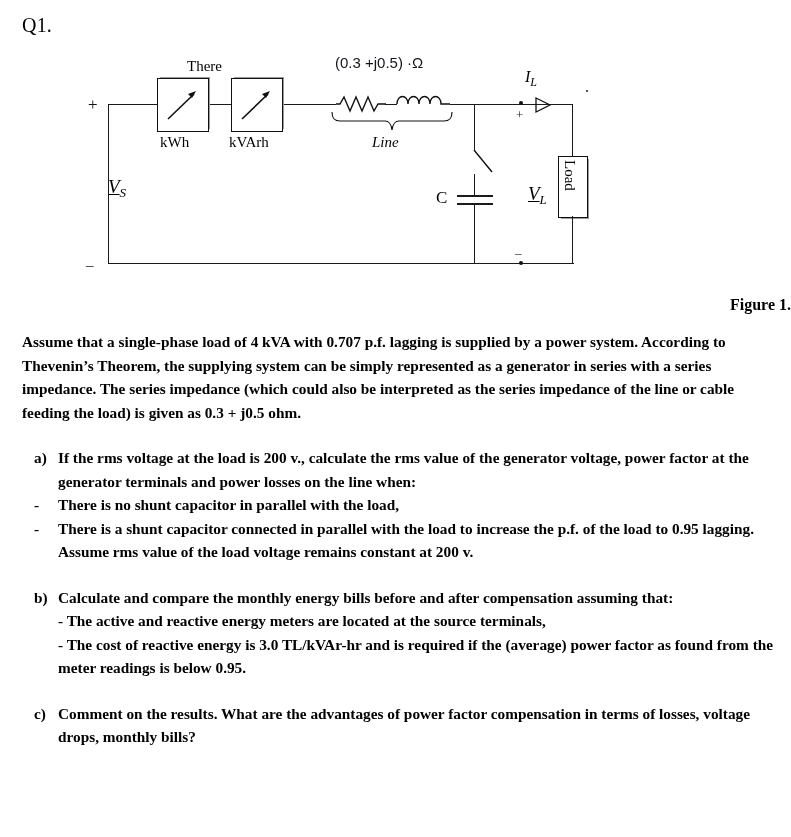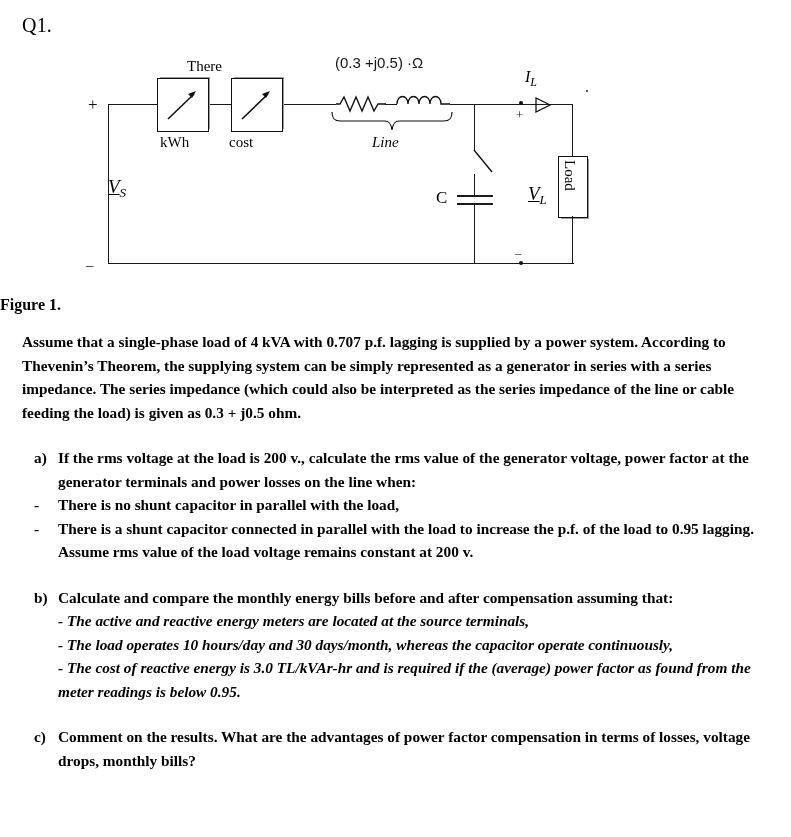--- a/index.html
+++ b/index.html
@@ -148,21 +148,21 @@
     position: absolute;
     width: 2px; height: 2px;
     background: #555;
   }
 
   
   #figure-caption {
     position: absolute;
     left: 0; top: 296px;
     width: 791px;
-    text-align: left;
+    text-align: right;
     font-size: 16px;
     font-weight: bold;
     font-family: "Liberation Serif", serif;
   }
 
   
   #body-text {
     position: absolute;
     left: 22px;
     top: 330px;
@@ -194,21 +194,21 @@
     padding-left: 12px;
     box-sizing: border-box;
   }
   .q-body { flex: 1 1 auto; }
   .dash-marker {
     width: 36px;
     flex: 0 0 36px;
     padding-left: 12px;
     box-sizing: border-box;
   }
-  .indent-line { padding-left: 36px; font-style: italic; }
+  .indent-line { padding-left: 36px; }
   .spacer-md { height: 22px; }
 </style>
 </head>
 <body>
 
 <div id="q-number">Q1.</div>
 
 <div id="figure-area">
 
   <div class="term-plus" style="left:88px; top:50px;">+</div>
@@ -237,21 +237,21 @@
     </svg>
   </div>
   <div class="meter-label" style="left:160px; top:88px;">kWh</div>
 
   <div class="meter-box" style="left:231px; top:32px; width:50px; height:52px;">
     <svg width="48" height="50" viewBox="0 0 48 50">
       <line x1="10" y1="40" x2="36" y2="15" stroke="#111" stroke-width="1.6"></line>
       <polygon points="38,12 30,15 34,19" fill="#111"></polygon>
     </svg>
   </div>
-  <div class="meter-label" style="left:229px; top:88px;">cost</div>
+  <div class="meter-label" style="left:229px; top:88px;">kVArh</div>
 
   <div class="imp-label" style="left:335px; top:8px;text-align:center;">(0.3 +j0.5) ·Ω</div>
 
   <svg style="position:absolute; left:336px; top:48px;" width="50" height="22" viewBox="0 0 50 22">
     <polyline points="0,10 4,10 8,3 14,17 20,3 26,17 32,3 38,17 42,10 50,10" fill="none" stroke="#111" stroke-width="1.4"></polyline>
   </svg>
 
   <svg style="position:absolute; left:396px; top:44px;" width="56" height="22" viewBox="0 0 56 22">
     <path d="M1,14 C1,4 12,4 12,14 C12,4 23,4 23,14 C23,4 34,4 34,14 C34,4 45,4 45,14 L54,14" fill="none" stroke="#111" stroke-width="1.4"></path>
   </svg>
@@ -322,21 +322,20 @@
   </div>
 
   <div class="spacer-md"></div>
 
   <div class="q-block">
     <div class="q-row">
       <div class="q-marker">b)</div>
       <div class="q-body">Calculate and compare the monthly energy bills before and after compensation assuming that:</div>
     </div>
     <div class="indent-line">- The active and reactive energy meters are located at the source terminals,</div>
-    <div class="indent-line">- The load operates 10 hours/day and 30 days/month, whereas the capacitor operate continuously,</div>
     <div class="indent-line">- The cost of reactive energy is 3.0 TL/kVAr-hr and is required if the (average) power factor as found from the meter readings is below 0.95.</div>
   </div>
 
   <div class="spacer-md"></div>
 
   <div class="q-block">
     <div class="q-row">
       <div class="q-marker">c)</div>
       <div class="q-body">Comment on the results. What are the advantages of power factor compensation in terms of losses, voltage drops, monthly bills?</div>
     </div>

